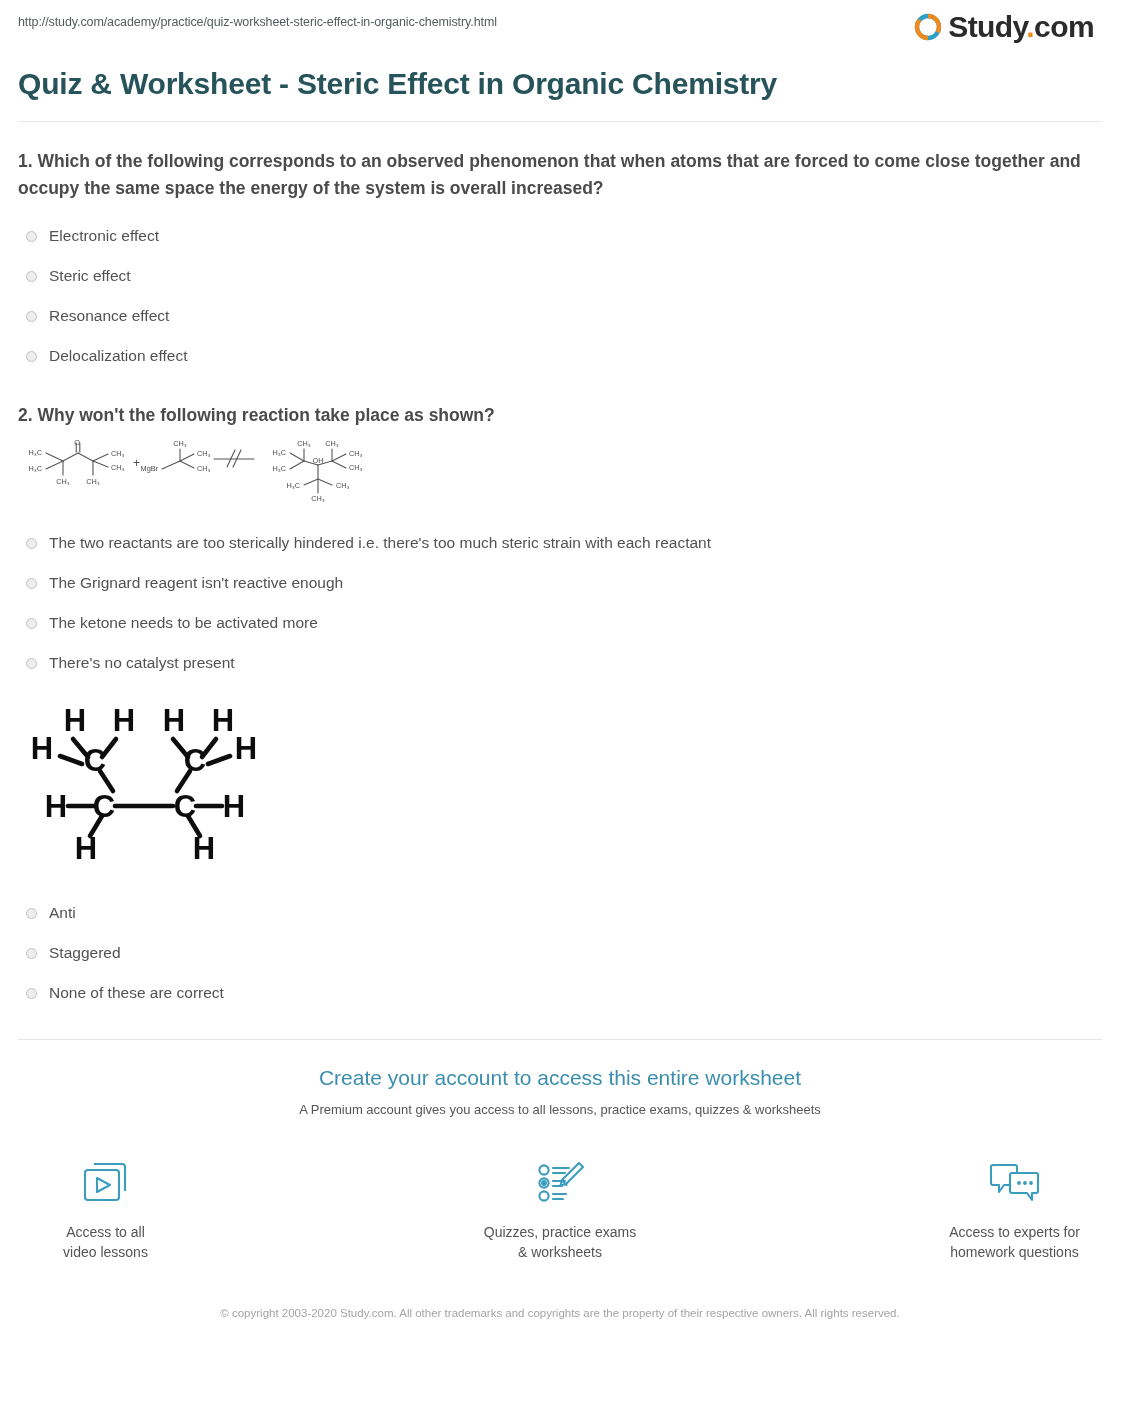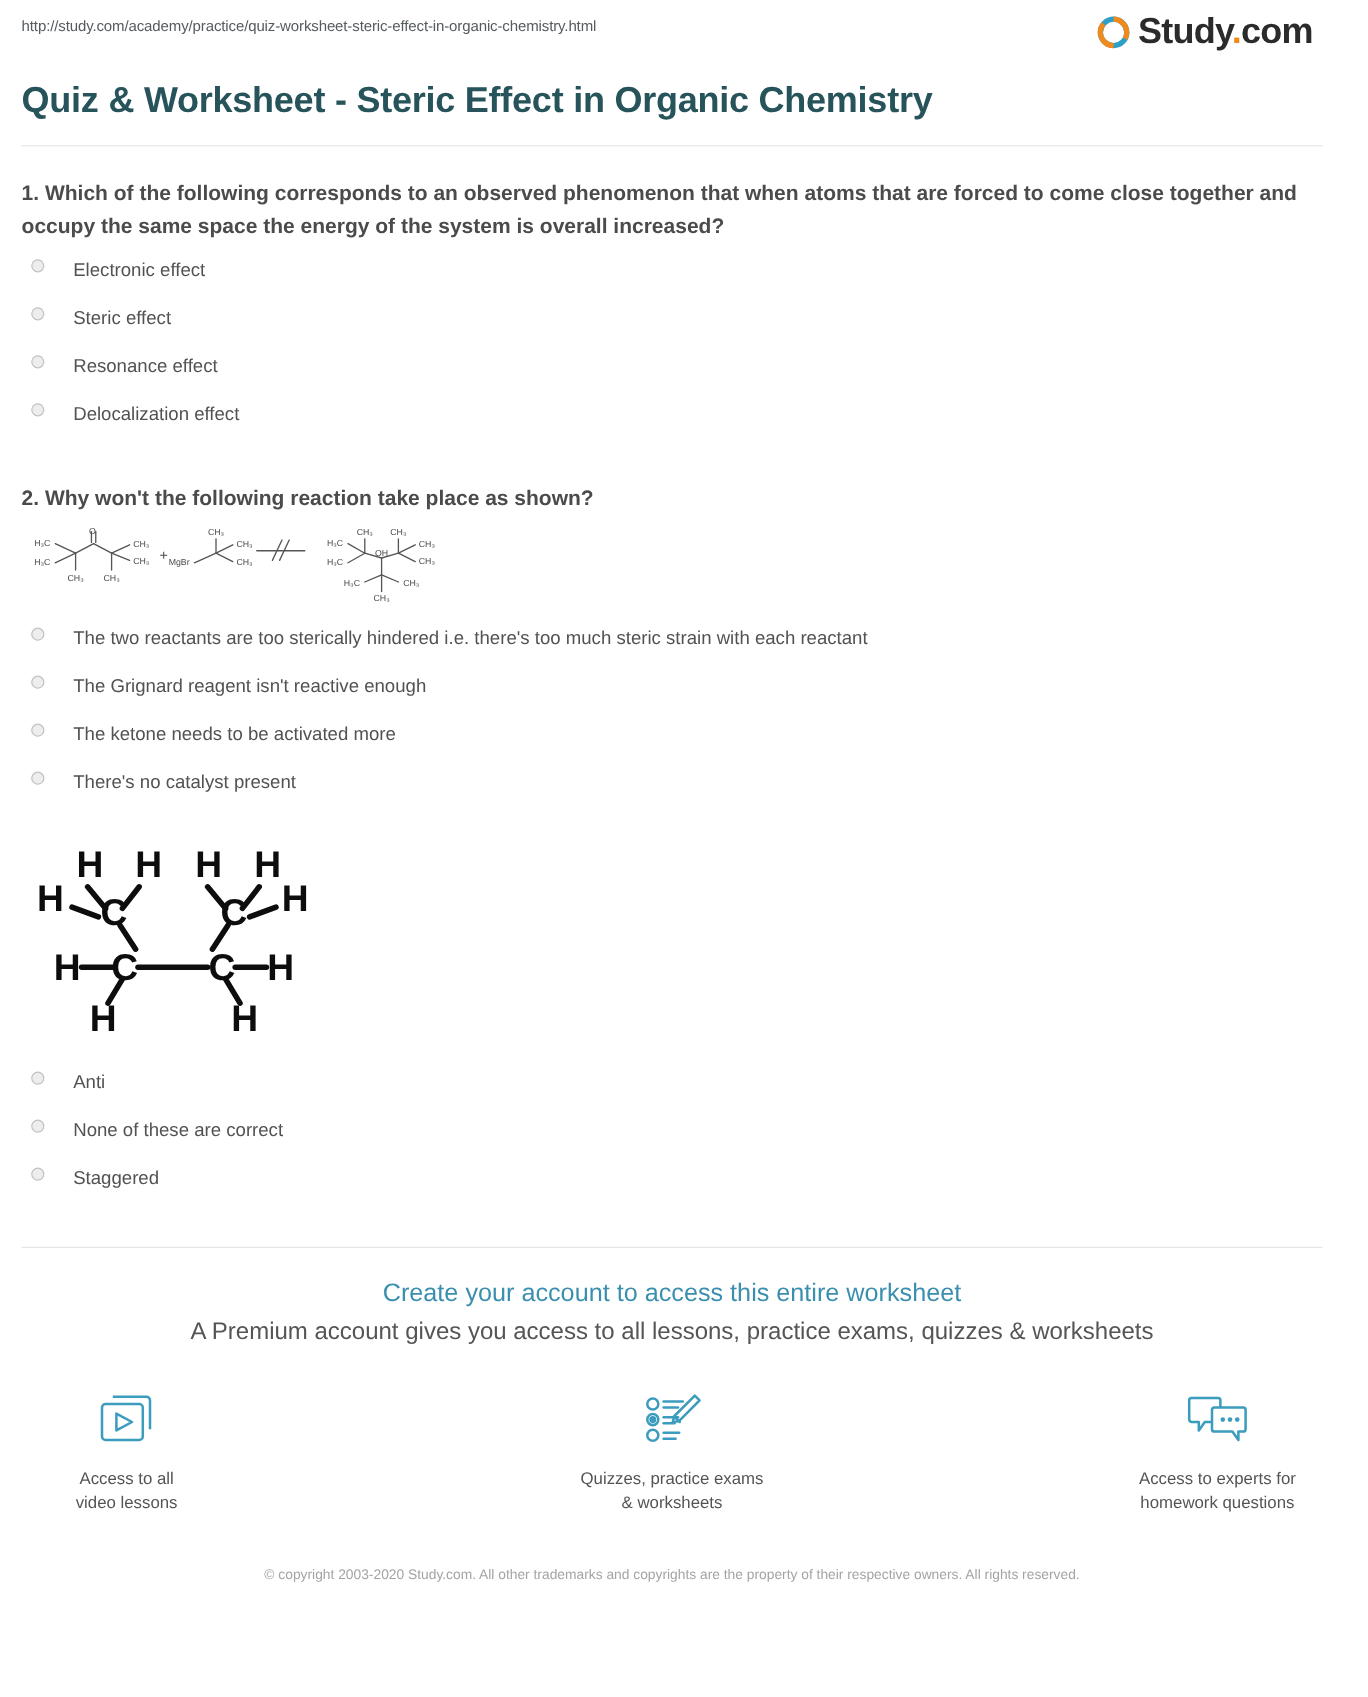--- a/index.html
+++ b/index.html
@@ -66,22 +66,22 @@
   .question-text {
     font-size: 17.5px;
     line-height: 27px;
     font-weight: 700;
     color: #4b4b4b;
     max-width: 1075px;
   }
   .options { margin-top: 14px; }
   .option {
     display: flex;
-    align-items: flex-start;
-    gap: 24px;
+    align-items: center;
+    gap: 12px;
     height: 40px;
     padding-left: 8px;
   }
   .radio {
     width: 11px;
     height: 11px;
     border-radius: 50%;
     border: 1px solid #c2c2c2;
     background: #eeedeb;
     flex: 0 0 auto;
@@ -103,21 +103,21 @@
   
   .cta-rule { height: 1px; background: #e6e6e6; margin-top: 26px; }
   .cta { text-align: center; padding-top: 25px; }
   .cta-title {
     font-size: 21px;
     color: #3b8fae;
     font-weight: 400;
     line-height: 26px;
   }
   .cta-sub {
-    font-size: 20px;
+    font-size: 13px;
     color: #555555;
     margin-top: 9px;
     line-height: 20px;
   }
   .features {
     display: flex;
     justify-content: space-between;
     gap: 96px;
     margin-top: 34px;
   }
@@ -309,25 +309,25 @@
       </svg>
     </div>
 
     <div class="options">
       <div class="option">
         <span class="radio"></span>
         <span class="option-label">Anti</span>
       </div>
       <div class="option">
         <span class="radio"></span>
+        <span class="option-label">Staggered</span>
+      </div>
+      <div class="option">
+        <span class="radio"></span>
         <span class="option-label">None of these are correct</span>
-      </div>
-      <div class="option">
-        <span class="radio"></span>
-        <span class="option-label">Staggered</span>
       </div>
     </div>
   </div>
 
   <div class="cta-rule"></div>
 
   <div class="cta">
     <div class="cta-title">Create your account to access this entire worksheet</div>
     <div class="cta-sub">A Premium account gives you access to all lessons, practice exams, quizzes &amp; worksheets</div>
 

